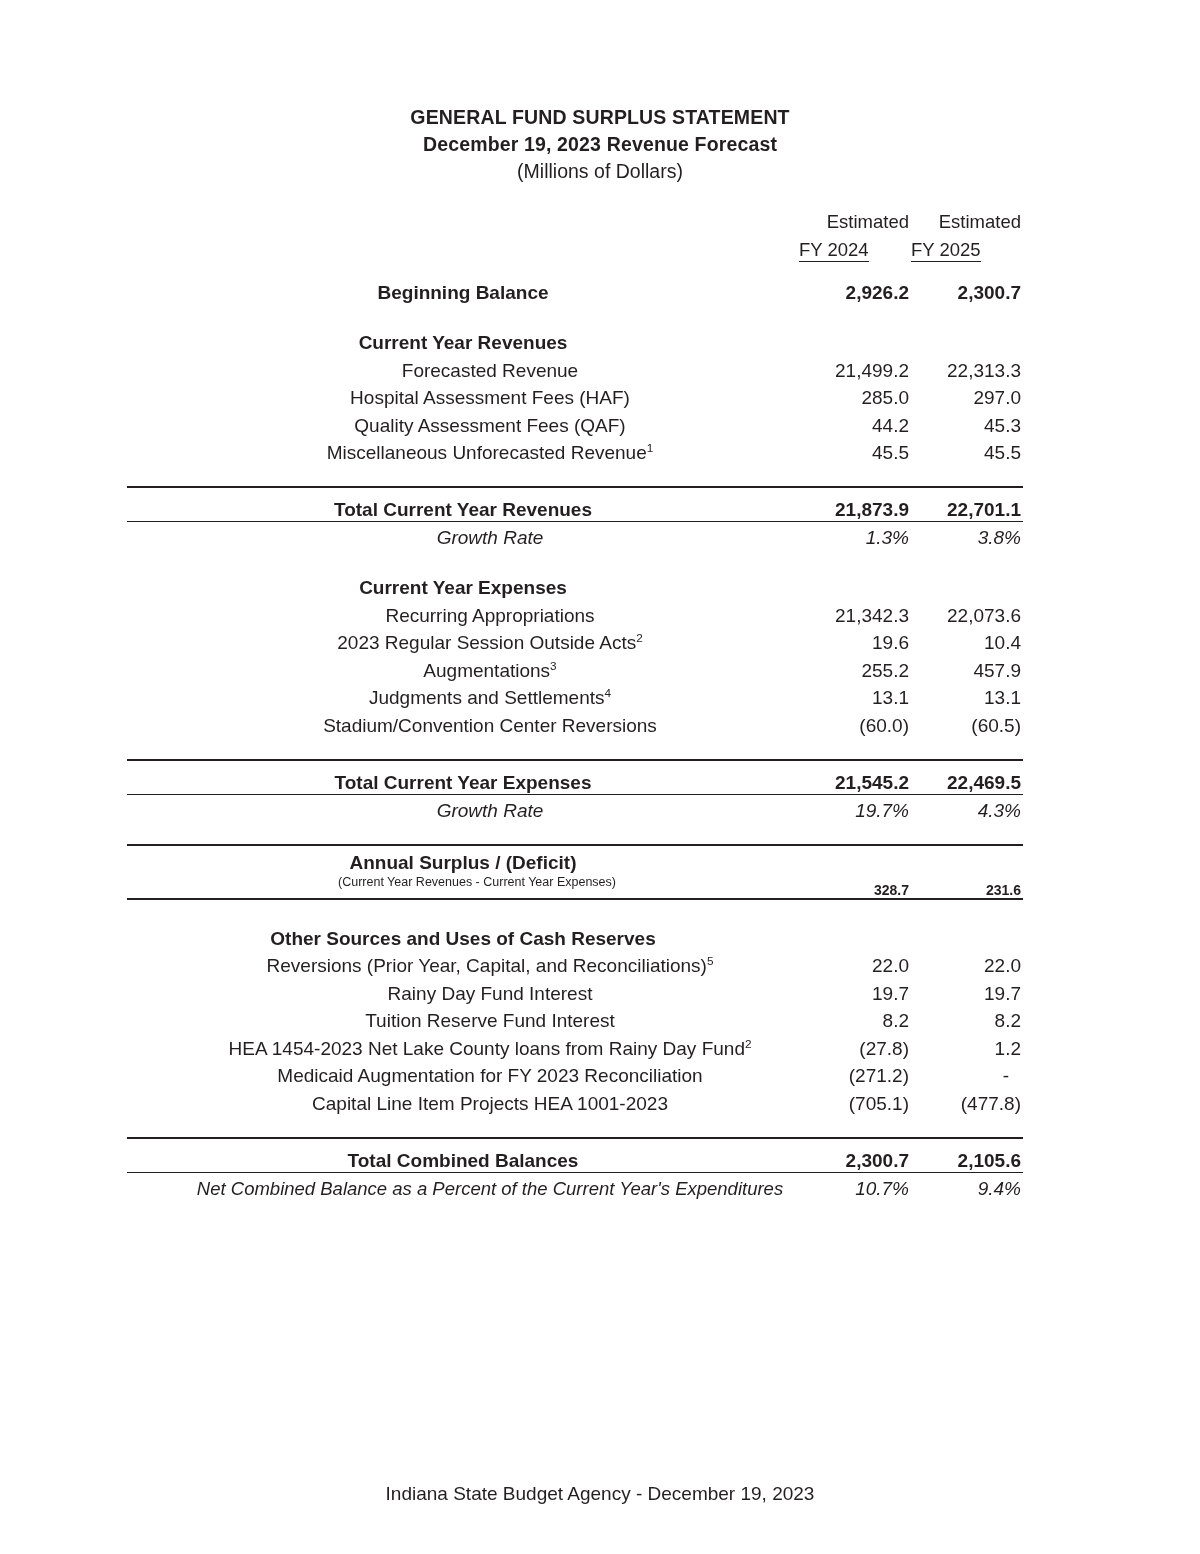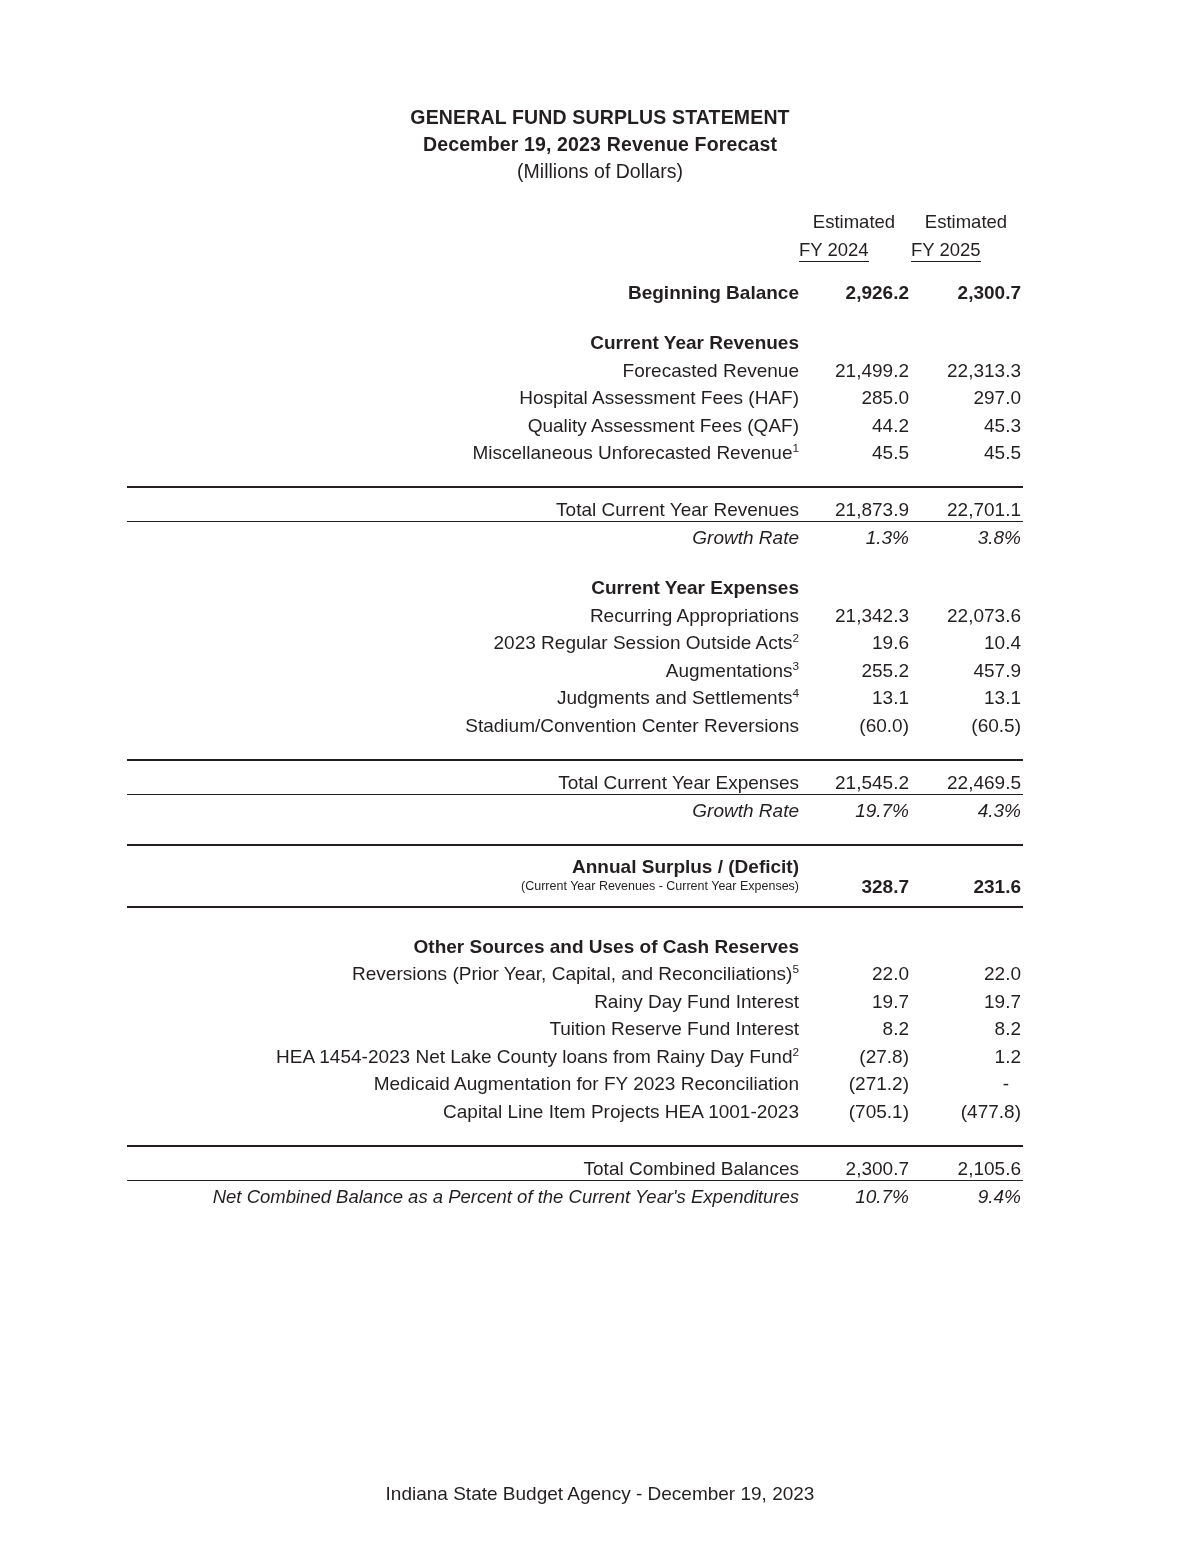--- a/index.html
+++ b/index.html
@@ -55,43 +55,43 @@
   table.fin col.c-label { width: 672px; }
   table.fin col.c-v1    { width: 112px; }
   table.fin col.c-v2    { width: 112px; }
 
   td {
     padding: 0;
     vertical-align: bottom;
     font-size: 19px;
   }
   td.lbl {
-    text-align: right;
+    text-align: center;
     white-space: nowrap;
   }
   td.val {
     text-align: right;
     white-space: nowrap;
     padding-right: 2px;
   }
 
   
   .r-head td      { height: 28px; font-size: 18.5px; }
   .r-sect td      { height: 28px; font-weight: bold; }
   .r-item td      { height: 27.5px; }
-  .r-total td     { height: 30px; font-weight: normal; margin-top: 42px; }
+  .r-total td     { height: 30px; font-weight: bold; margin-top: 42px; }
   .r-growth td    { height: 27px; font-style: italic; }
   .r-blank td     { height: 22px; }
   .r-blank-sm td  { height: 15px; }
 
   .indent { padding-left: 54px; }
 
   
   .hdr-top {
-    text-align: center;
+    text-align: right;
     font-size: 19px;
     padding-right: 2px;
   }
   .hdr-bot {
     text-align: left;
     font-size: 19px;
     padding-right: 2px;
   }
   .hdr-bot span {
     border-bottom: 1.4px solid #231f20;
@@ -115,21 +115,21 @@
     display: block;
   }
   .surplus-sub {
     display: block;
     font-weight: normal;
     font-size: 12.5px;
     padding-left: 28px;
     padding-top: 3px;
   }
   .r-surplus td { height: 52px; vertical-align: middle; }
-  .r-surplus td.val { font-weight: bold; font-size: 19px; vertical-align: bottom; padding-bottom: 8px; }
+  .r-surplus td.val { font-weight: bold; font-size: 14px; vertical-align: bottom; }
 
   .note-italic {
     font-style: italic;
     font-size: 18.5px;
   }
 
   sup {
     font-size: 62%;
     vertical-align: super;
     line-height: 0;

